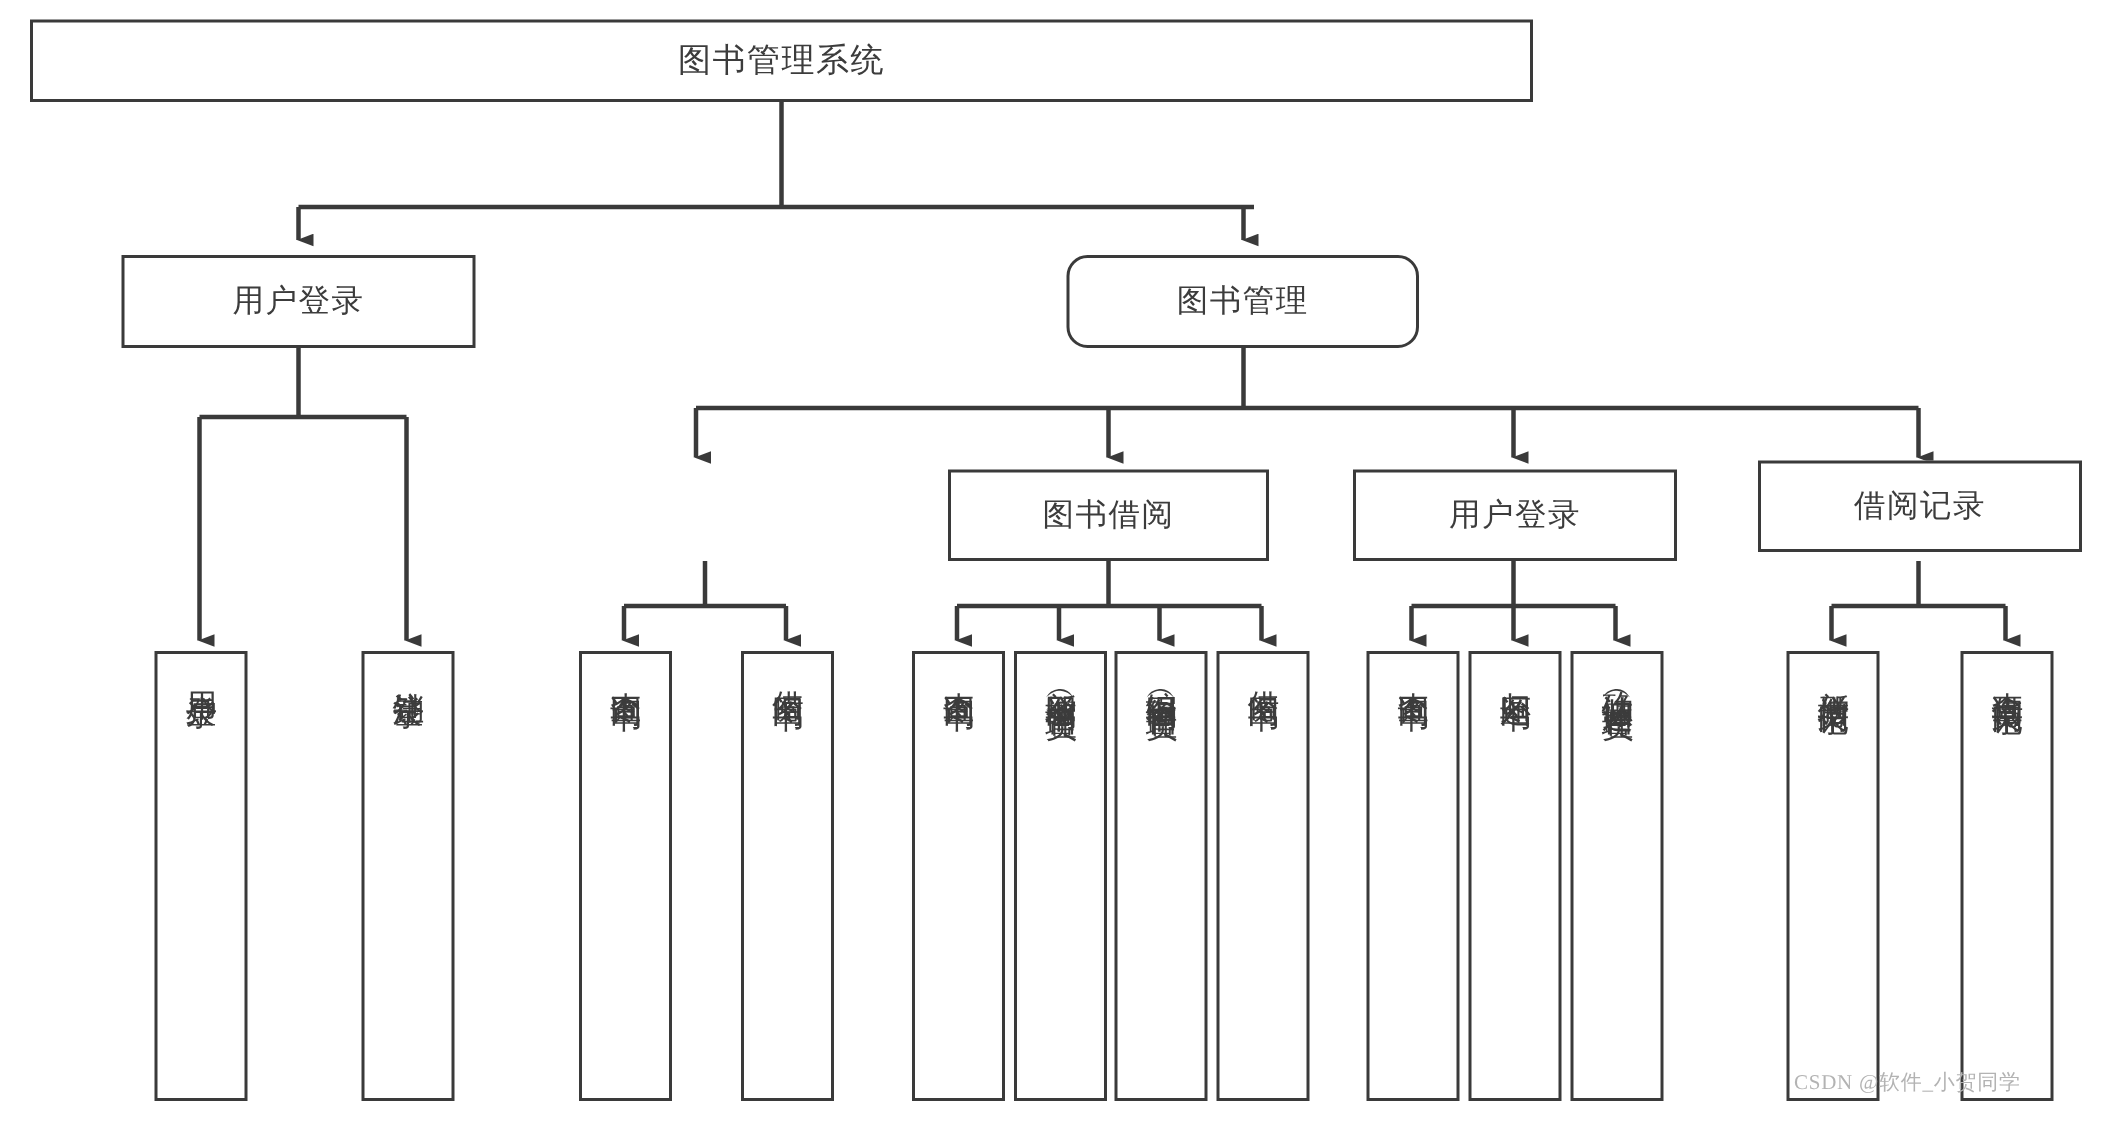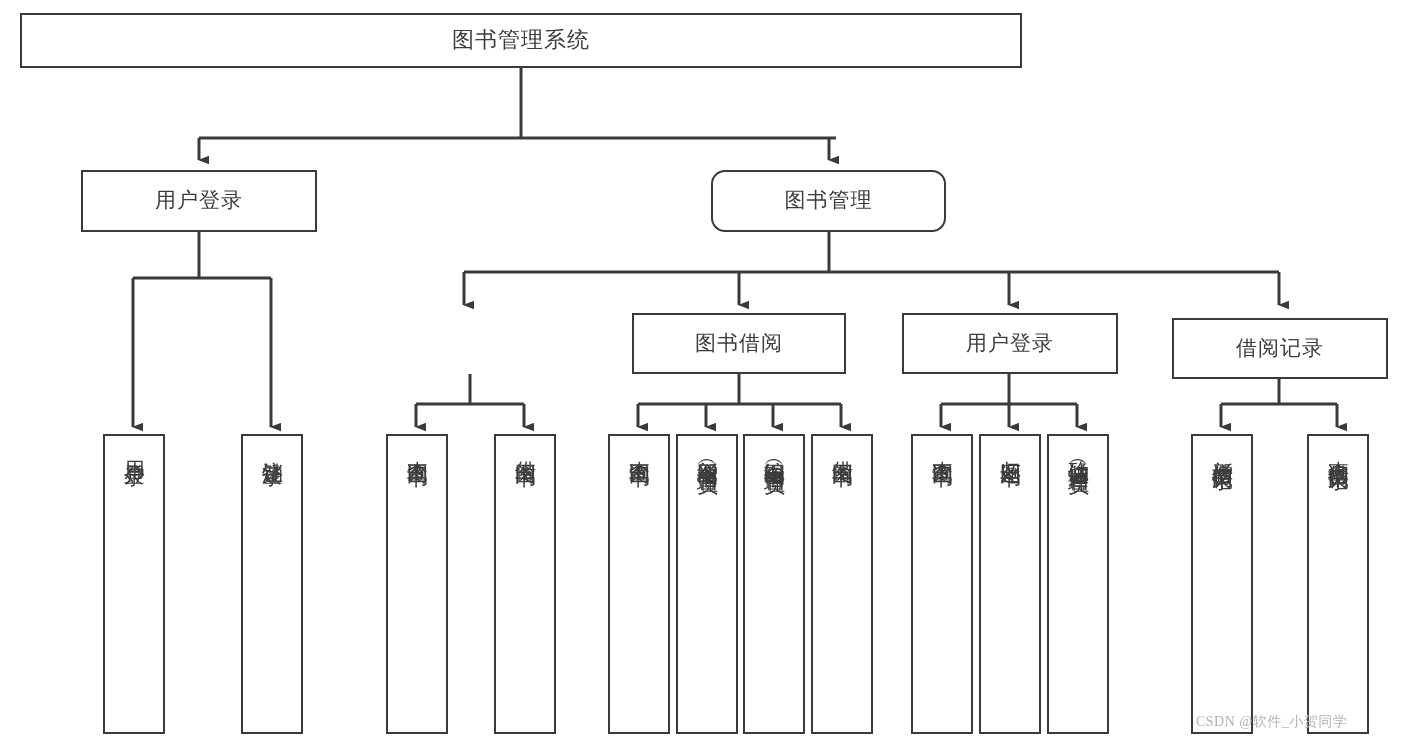--- a/index.html
+++ b/index.html
@@ -139,21 +139,21 @@
 
 
   <div class="node node-h" style="left:632px; top:313px; width:214px; height:61px;">
     <span>图书借阅</span>
   </div>
 
   <div class="node node-h" style="left:902px; top:313px; width:216px; height:61px;">
     <span>用户登录</span>
   </div>
 
-  <div class="node node-h" style="left:1172px; top:318px; width:216px; height:61px;">
+  <div class="node node-h" style="left:1172px; top:307px; width:216px; height:61px;">
     <span>借阅记录</span>
   </div>
 
   <div class="node node-v" style="left:103px; top:434px; width:62px; height:300px;">
     <span class="vlabel">用户登录</span>
   </div>
 
   <div class="node node-v" style="left:241px; top:434px; width:62px; height:300px;">
     <span class="vlabel">注销登录</span>
   </div>

